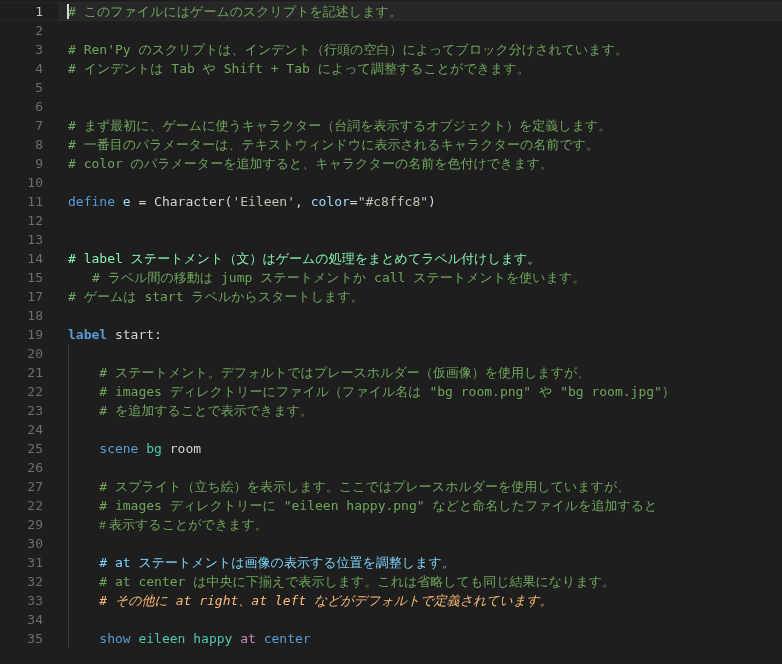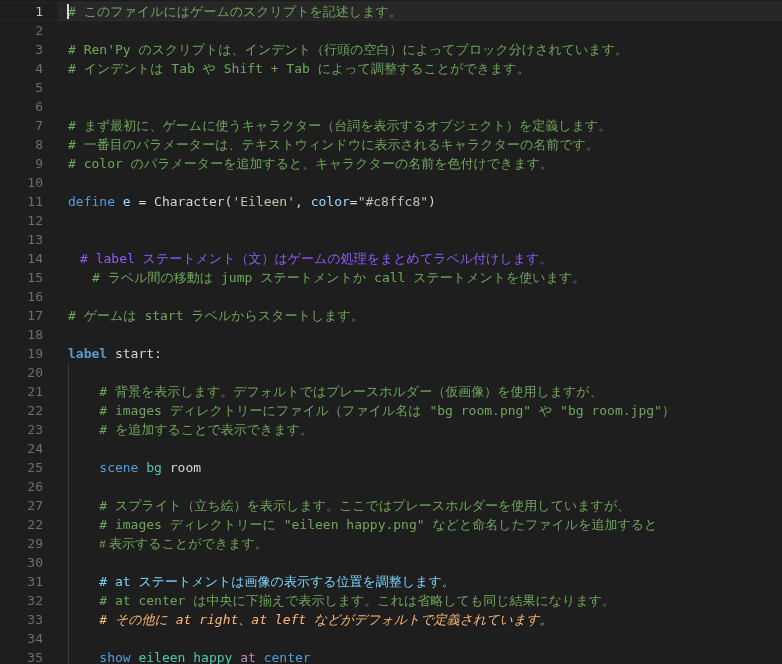--- a/index.html
+++ b/index.html
@@ -74,28 +74,27 @@
       <div class="line"><span class="gutter">4</span><span class="code"><span style="color: rgb(111, 166, 92);"># インデントは Tab や Shift + Tab によって調整することができます。</span></span></div>
       <div class="line"><span class="gutter">5</span><span class="code"></span></div>
       <div class="line"><span class="gutter">6</span><span class="code"></span></div>
       <div class="line"><span class="gutter">7</span><span class="code"><span style="color: rgb(111, 166, 92);"># まず最初に、ゲームに使うキャラクター（台詞を表示するオブジェクト）を定義します。</span></span></div>
       <div class="line"><span class="gutter">8</span><span class="code"><span style="color: rgb(111, 166, 92);"># 一番目のパラメーターは、テキストウィンドウに表示されるキャラクターの名前です。</span></span></div>
       <div class="line"><span class="gutter">9</span><span class="code"><span style="color: rgb(111, 166, 92);"># color のパラメーターを追加すると、キャラクターの名前を色付けできます。</span></span></div>
       <div class="line"><span class="gutter">10</span><span class="code"></span></div>
       <div class="line"><span class="gutter">11</span><span class="code"><span style="color: rgb(86, 156, 214);">define</span><span style="color: rgb(212, 212, 212);"> </span><span style="color: rgb(156, 220, 254);">e</span><span style="color: rgb(212, 212, 212);"> = Character(</span><span style="color: rgb(195, 192, 176);">'Eileen'</span><span style="color: rgb(212, 212, 212);">, </span><span style="color: rgb(156, 220, 254);">color</span><span style="color: rgb(212, 212, 212);">=</span><span style="color: rgb(195, 192, 176);">"#c8ffc8"</span><span style="color: rgb(212, 212, 212);">)</span></span></div>
       <div class="line"><span class="gutter">12</span><span class="code"></span></div>
       <div class="line"><span class="gutter">13</span><span class="code"></span></div>
-      <div class="line"><span class="gutter">14</span><span class="code"><span style="color: #8b5cf6; margin-left: 12px;"># label ステートメント（文）はゲームの処理をまとめてラベル付けします。</span></span></div>
+      <div class="line"><span class="gutter">14</span><span class="code"><span style="color: #86efac;"># label ステートメント（文）はゲームの処理をまとめてラベル付けします。</span></span></div>
       <div class="line"><span class="gutter">15</span><span class="code"><span style="color: rgb(111, 166, 92); margin-left: 24px;"># ラベル間の移動は jump ステートメントか call ステートメントを使います。</span></span></div>
-      <div class="line"><span class="gutter">16</span><span class="code"></span></div>
       <div class="line"><span class="gutter">17</span><span class="code"><span style="color: rgb(111, 166, 92);"># ゲームは start ラベルからスタートします。</span></span></div>
       <div class="line"><span class="gutter">18</span><span class="code"></span></div>
       <div class="line"><span class="gutter">19</span><span class="code"><span style="color: rgb(86, 156, 214); font-weight: bold;">label</span><span style="color: rgb(212, 212, 212);"> start:</span></span></div>
       <div class="line"><div class="indent-guide" style="background: rgb(58, 58, 58);"></div><span class="gutter">20</span><span class="code"></span></div>
-      <div class="line"><div class="indent-guide" style="background: rgb(58, 58, 58);"></div><span class="gutter">21</span><span class="code"><span style="color: rgb(212, 212, 212);">    </span><span style="color: rgb(111, 166, 92);"># 背景を表示します。デフォルトではプレースホルダー（仮画像）を使用しますが、</span></span></div>
+      <div class="line"><div class="indent-guide" style="background: rgb(58, 58, 58);"></div><span class="gutter">21</span><span class="code"><span style="color: rgb(212, 212, 212);">    </span><span style="color: rgb(111, 166, 92);"># ステートメント。デフォルトではプレースホルダー（仮画像）を使用しますが、</span></span></div>
       <div class="line"><div class="indent-guide" style="background: rgb(58, 58, 58);"></div><span class="gutter">22</span><span class="code"><span style="color: rgb(212, 212, 212);">    </span><span style="color: rgb(111, 166, 92);"># images ディレクトリーにファイル（ファイル名は "bg room.png" や "bg room.jpg"）</span></span></div>
       <div class="line"><div class="indent-guide" style="background: rgb(58, 58, 58);"></div><span class="gutter">23</span><span class="code"><span style="color: rgb(212, 212, 212);">    </span><span style="color: rgb(111, 166, 92);"># を追加することで表示できます。</span></span></div>
       <div class="line"><div class="indent-guide" style="background: rgb(58, 58, 58);"></div><span class="gutter">24</span><span class="code"></span></div>
       <div class="line"><div class="indent-guide" style="background: rgb(58, 58, 58);"></div><span class="gutter">25</span><span class="code"><span style="color: rgb(212, 212, 212);">    </span><span style="color: rgb(86, 156, 214);">scene</span><span style="color: rgb(212, 212, 212);"> </span><span style="color: rgb(78, 201, 176);">bg</span><span style="color: rgb(212, 212, 212);"> room</span></span></div>
       <div class="line"><div class="indent-guide" style="background: rgb(58, 58, 58);"></div><span class="gutter">26</span><span class="code"></span></div>
       <div class="line"><div class="indent-guide" style="background: rgb(58, 58, 58);"></div><span class="gutter">27</span><span class="code"><span style="color: rgb(212, 212, 212);">    </span><span style="color: rgb(111, 166, 92);"># スプライト（立ち絵）を表示します。ここではプレースホルダーを使用していますが、</span></span></div>
       <div class="line"><div class="indent-guide" style="background: rgb(58, 58, 58);"></div><span class="gutter">22</span><span class="code"><span style="color: rgb(212, 212, 212);">    </span><span style="color: rgb(111, 166, 92);"># images ディレクトリーに "eileen happy.png" などと命名したファイルを追加すると</span></span></div>
       <div class="line"><div class="indent-guide" style="background: rgb(58, 58, 58);"></div><span class="gutter">29</span><span class="code"><span style="color: rgb(212, 212, 212);">    </span><span style="color: rgb(111, 166, 92); font-family: Liberation Serif, serif;"># 表示することができます。</span></span></div>
       <div class="line"><div class="indent-guide" style="background: rgb(58, 58, 58);"></div><span class="gutter">30</span><span class="code"></span></div>
       <div class="line"><div class="indent-guide" style="background: rgb(58, 58, 58);"></div><span class="gutter">31</span><span class="code"><span style="color: rgb(212, 212, 212);">    </span><span style="color: #7dd3fc;"># at ステートメントは画像の表示する位置を調整します。</span></span></div>

